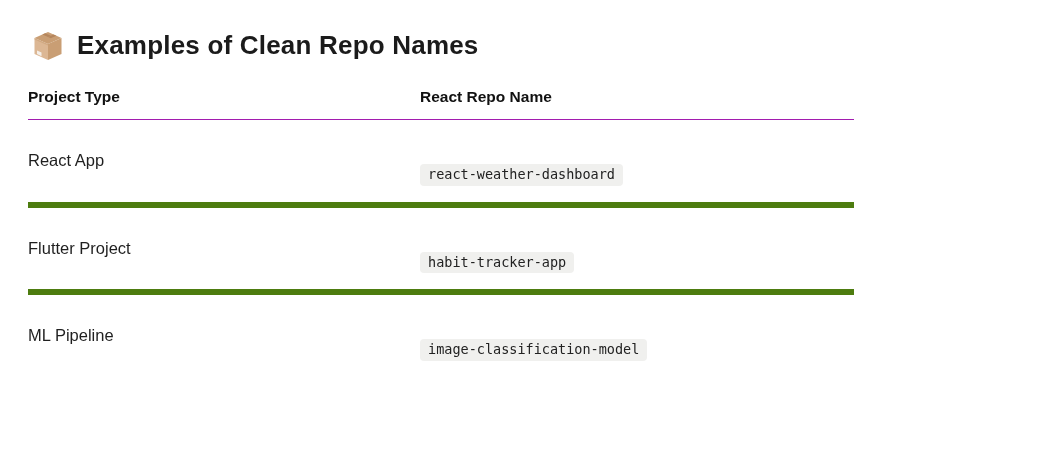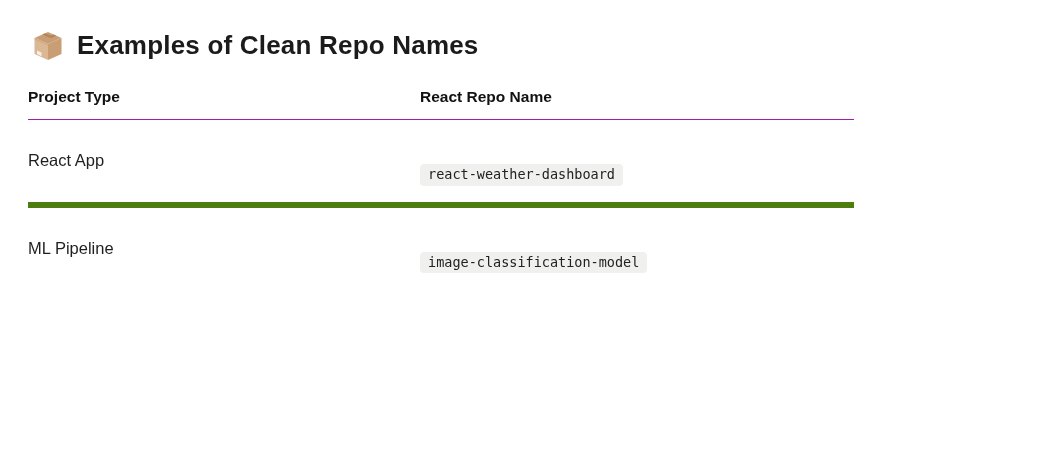--- a/index.html
+++ b/index.html
@@ -114,20 +114,26 @@
     </thead>
     <tbody id="table-body">
   <tr>
     <td class="cell-type">React App</td>
     <td class="cell-name">
       <code class="repo-code">react-weather-dashboard</code>
     </td>
   </tr>
 
 
+  <tr>
+    <td class="cell-type">Flutter Project</td>
+    <td class="cell-name">
+      <code class="repo-code">habit-tracker-app</code>
+    </td>
+  </tr>
 
   <tr>
     <td class="cell-type">ML Pipeline</td>
     <td class="cell-name">
       <code class="repo-code">image-classification-model</code>
     </td>
   </tr>
 
 </tbody>
   </table>

